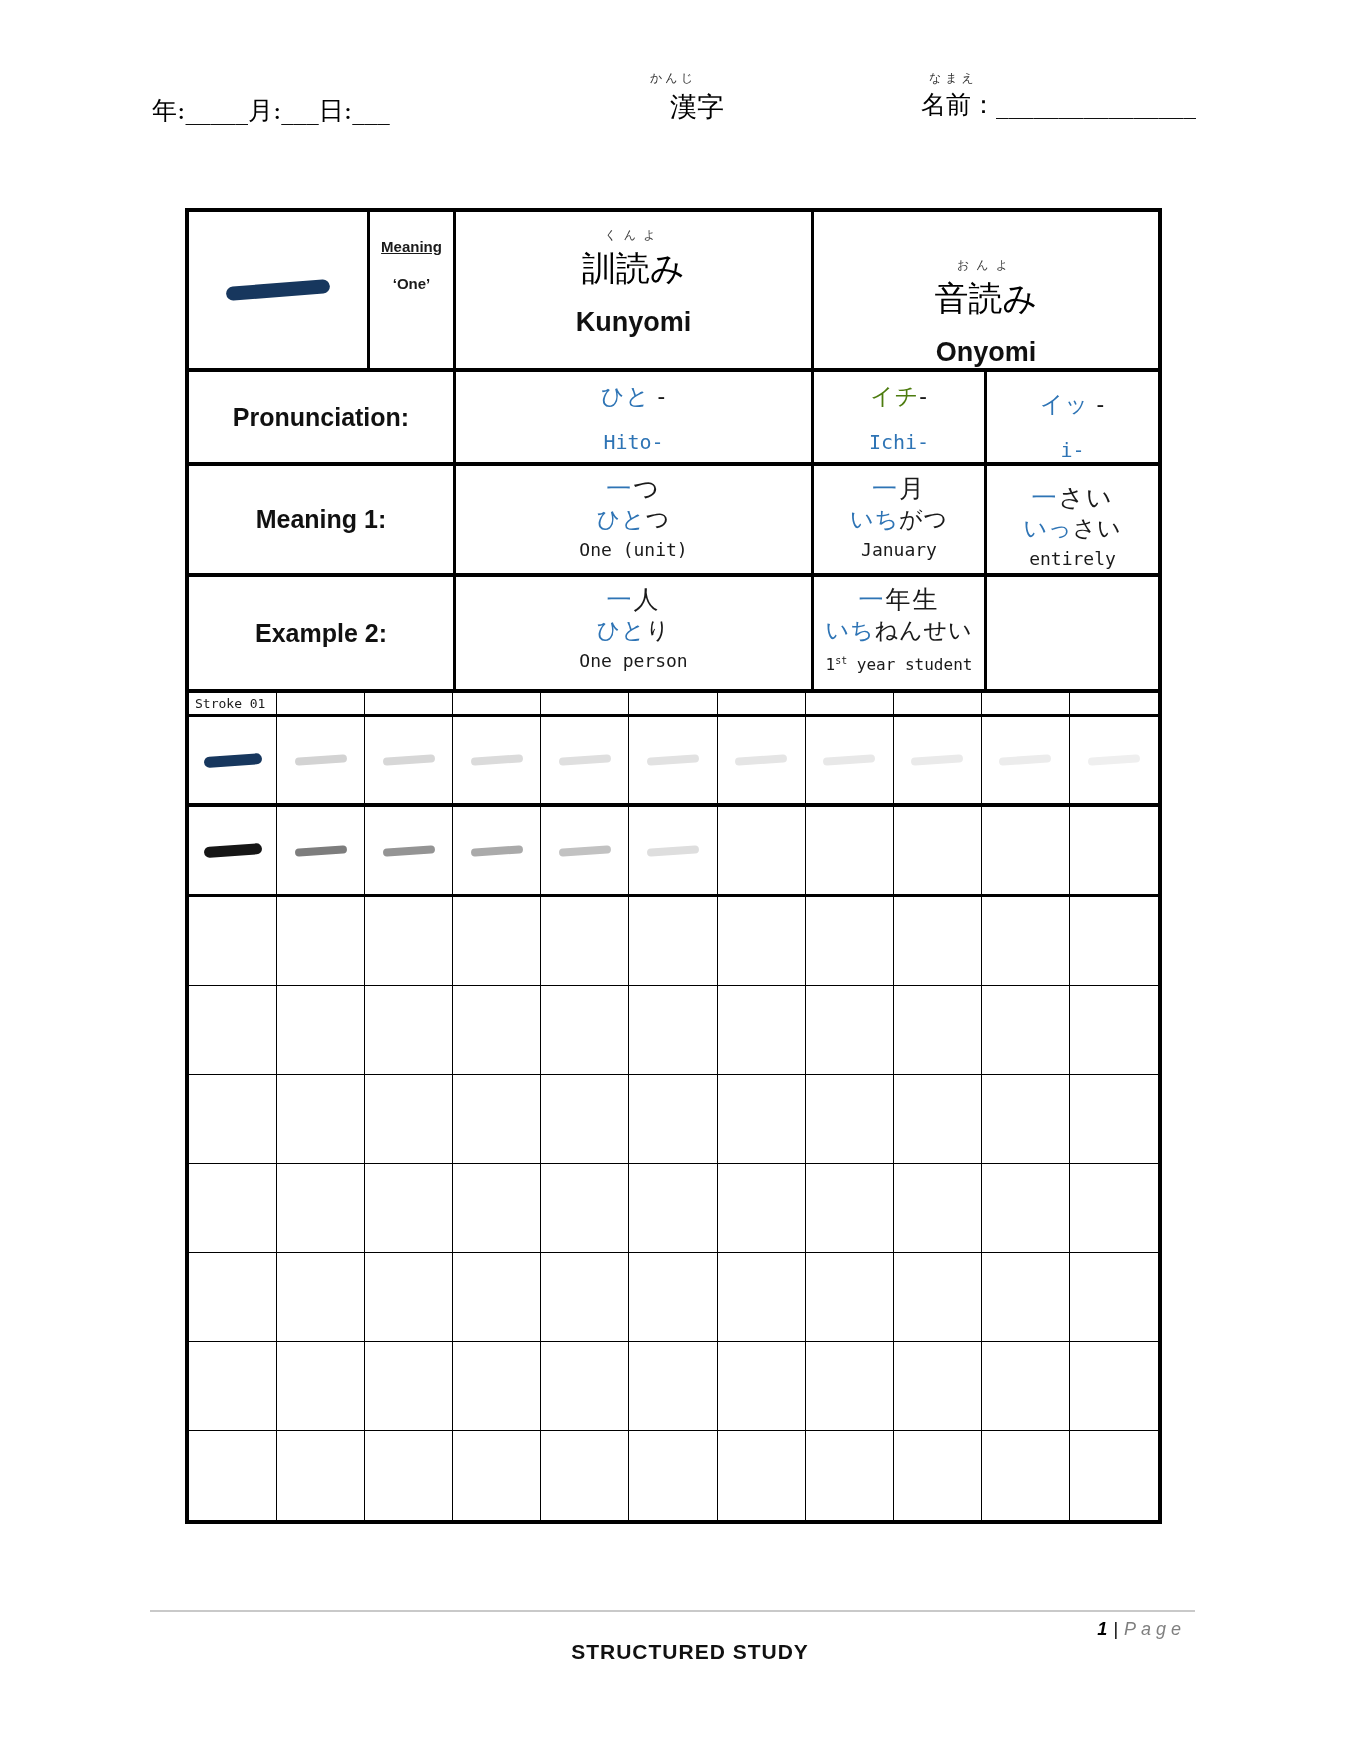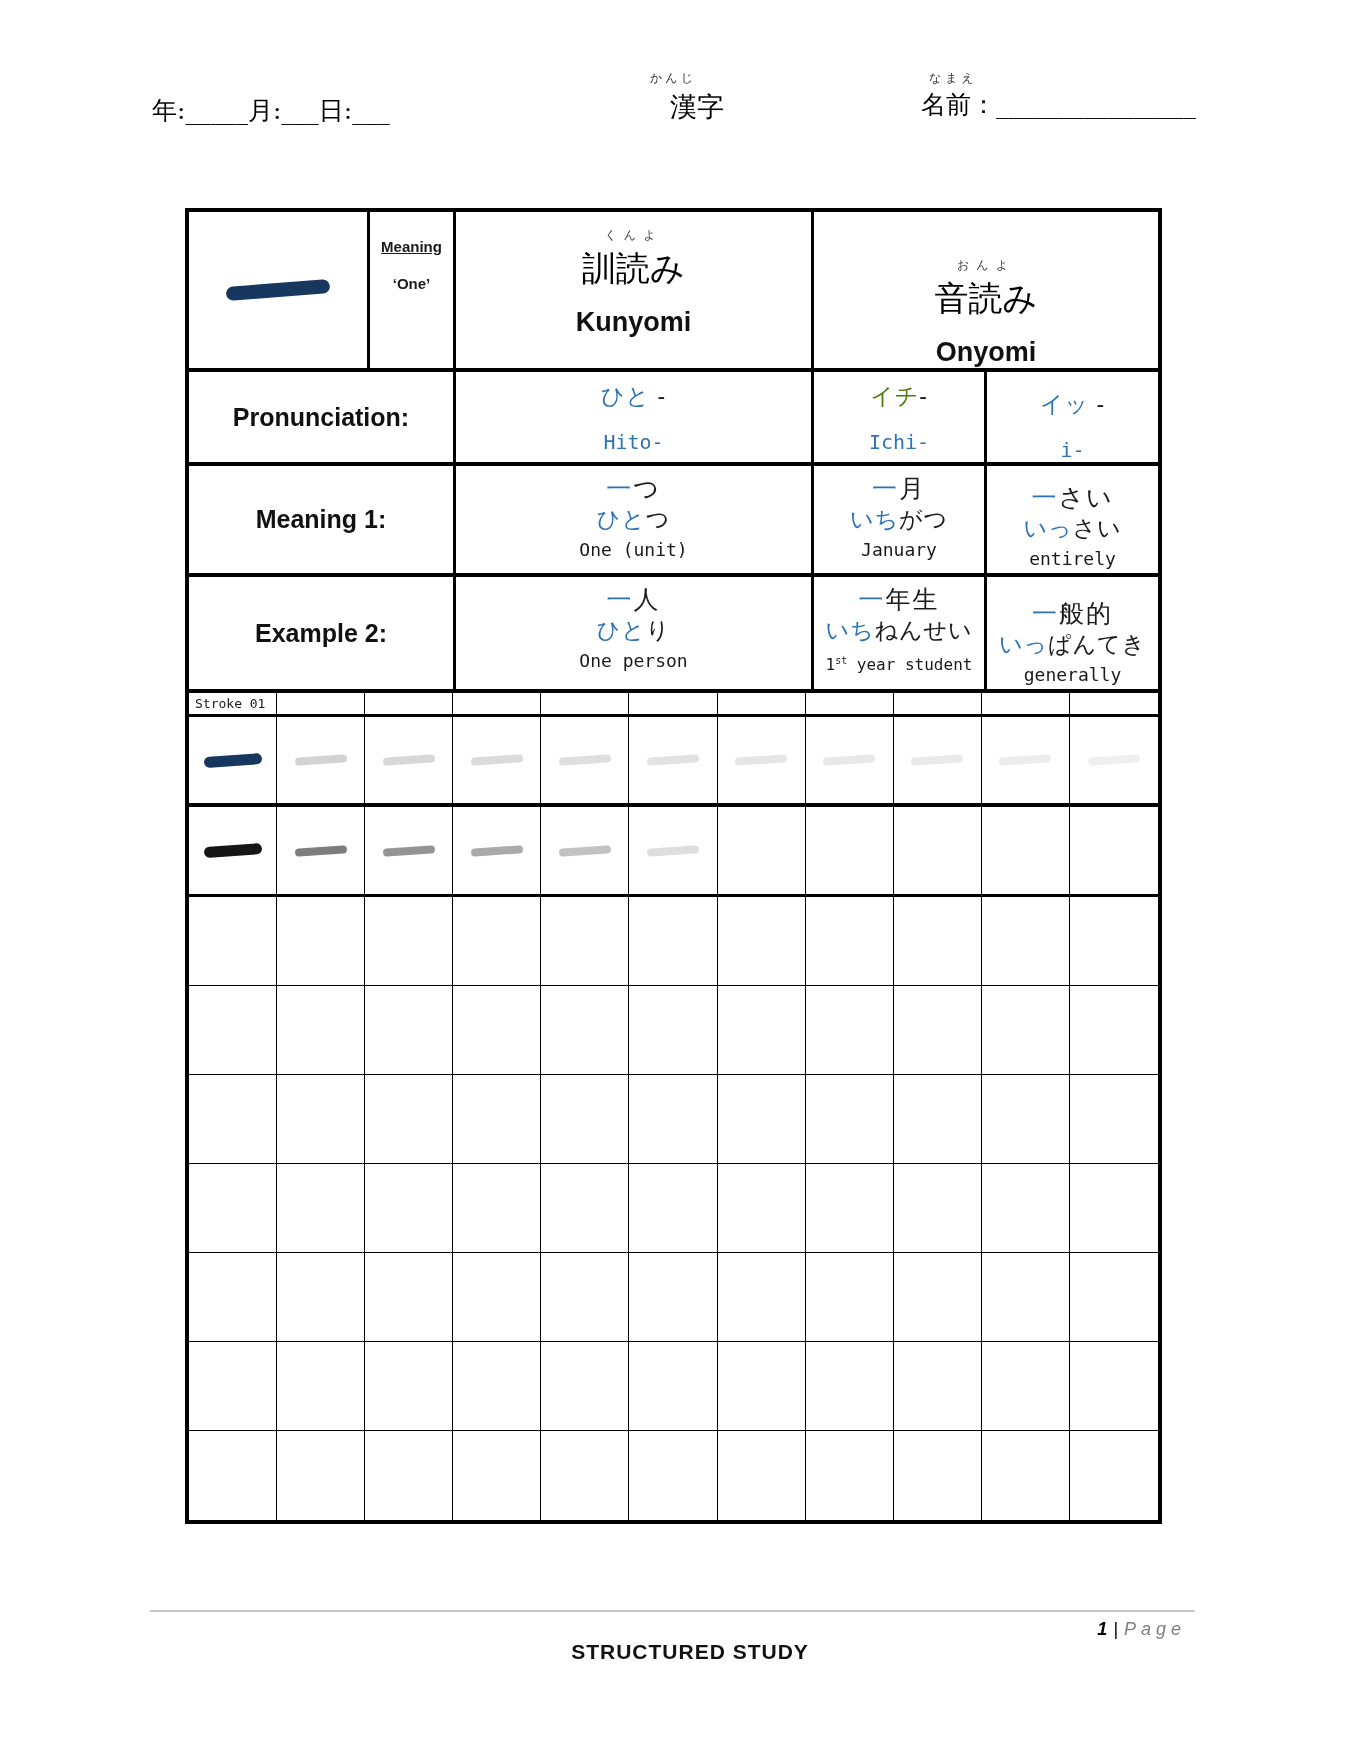--- a/index.html
+++ b/index.html
@@ -147,25 +147,20 @@
       <div class="tcell w-kun ex-cell">
         <div class="word-line"><span style="color: rgb(46, 116, 181);">一</span><span>人</span></div>
         <div class="reading-line"><span style="color: rgb(46, 116, 181);">ひと</span><span>り</span></div>
         <div class="gloss"><span>One person</span></div>
       </div>
       <div class="tcell w-ony1 ex-cell">
         <div class="word-line"><span style="color: rgb(46, 116, 181);">一</span><span>年生</span></div>
         <div class="reading-line"><span style="color: rgb(46, 116, 181);">いち</span><span>ねんせい</span></div>
         <div class="gloss gloss-sm"><span>1</span><sup>st</sup><span> year student</span></div>
       </div>
-      <div class="tcell w-last ex-cell">
-        <div class="word-line"><span style="color: rgb(46, 116, 181);">一</span><span>般的</span></div>
-        <div class="reading-line"><span style="color: rgb(46, 116, 181);">いっ</span><span>ぱんてき</span></div>
-        <div class="gloss"><span>generally</span></div>
-      </div>
     </div>
 
     <div id="practice-grid">
         <div class="prow row-strip">
           <div class="pcell strip-cell">
             <span>Stroke 01</span>
           </div>
           <div class="pcell strip-cell"></div>
           <div class="pcell strip-cell"></div>
           <div class="pcell strip-cell"></div>

